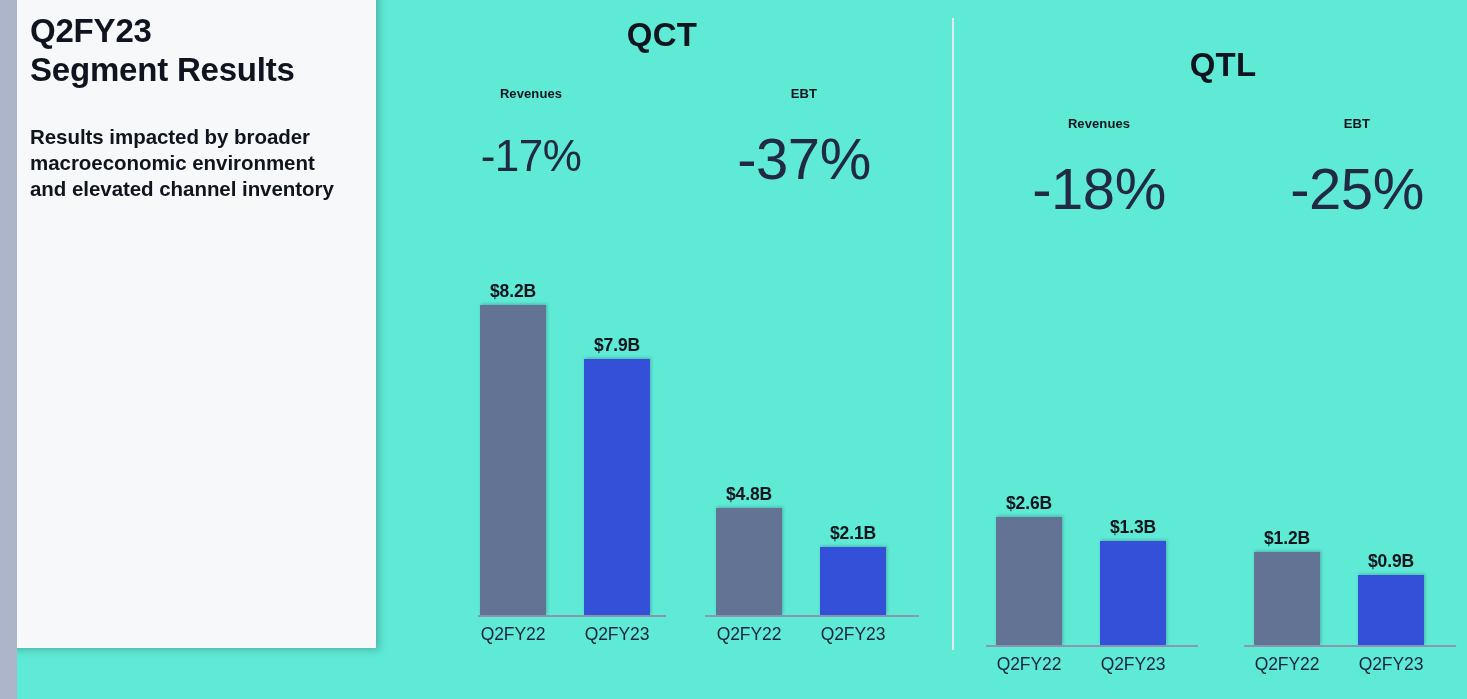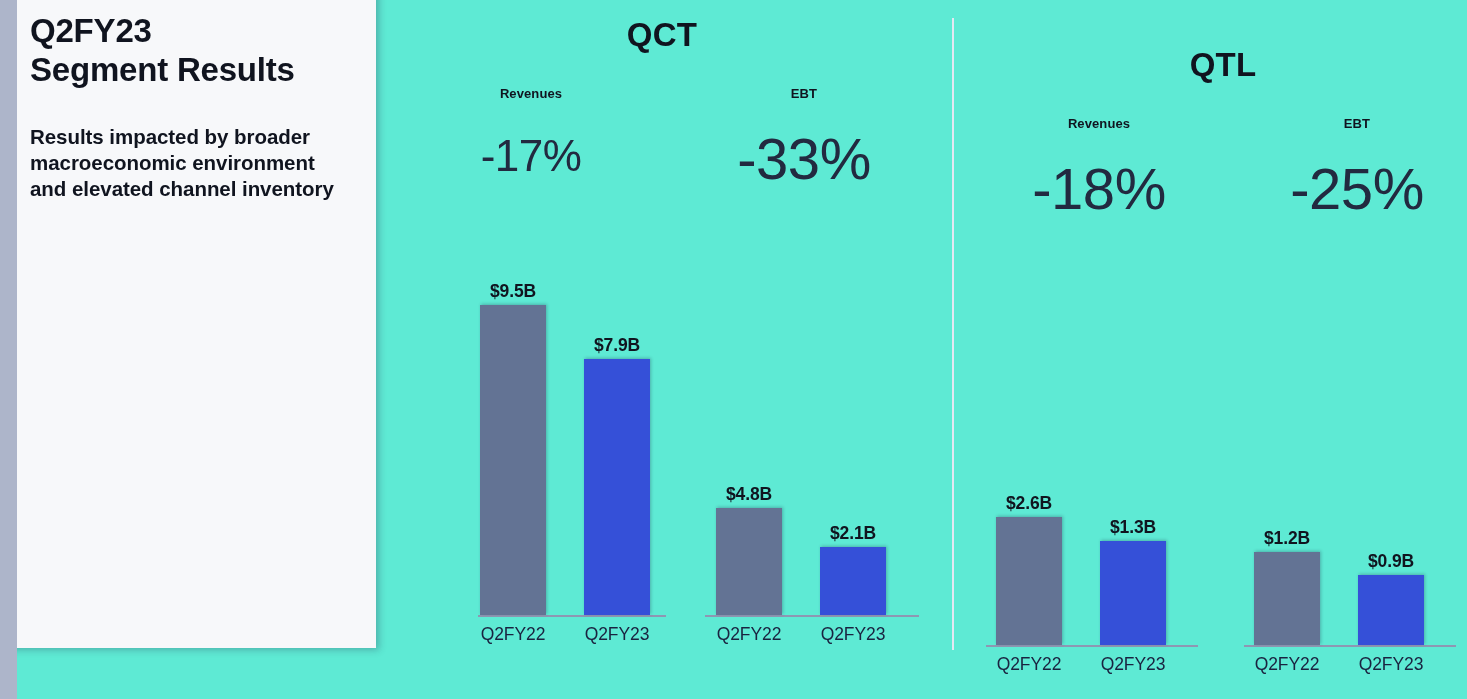--- a/index.html
+++ b/index.html
@@ -191,30 +191,30 @@
     <div class="segment" id="segment-qct">
       <div class="segment-title">QCT</div>
 
       <div class="metric" id="metric-qct-rev">
         <div class="metric-label">Revenues</div>
         <div class="metric-delta">-17%</div>
         <div class="plot">
           <div class="axis-line" style="left:72px; width:188px;"></div>
           <div class="bar prior" style="left:74px;  height:310px;"></div>
           <div class="bar current" style="left:178px; height:256px;"></div>
-          <div class="bar-value" style="left:52px;  top:281px;">$9.5B</div>
+          <div class="bar-value" style="left:52px;  top:281px;">$8.2B</div>
           <div class="bar-value" style="left:156px; top:335px;">$7.9B</div>
           <div class="tick-label" style="left:52px;">Q2FY22</div>
           <div class="tick-label" style="left:156px;">Q2FY23</div>
         </div>
       </div>
 
       <div class="metric" id="metric-qct-ebt">
         <div class="metric-label">EBT</div>
-        <div class="metric-delta big">-33%</div>
+        <div class="metric-delta big">-37%</div>
         <div class="plot">
           <div class="axis-line" style="left:26px; width:214px;"></div>
           <div class="bar prior" style="left:37px;  height:107px;"></div>
           <div class="bar current" style="left:141px; height:68px;"></div>
           <div class="bar-value" style="left:15px;  top:484px;">$4.8B</div>
           <div class="bar-value" style="left:119px; top:523px;">$2.1B</div>
           <div class="tick-label" style="left:15px;">Q2FY22</div>
           <div class="tick-label" style="left:119px;">Q2FY23</div>
         </div>
       </div>

